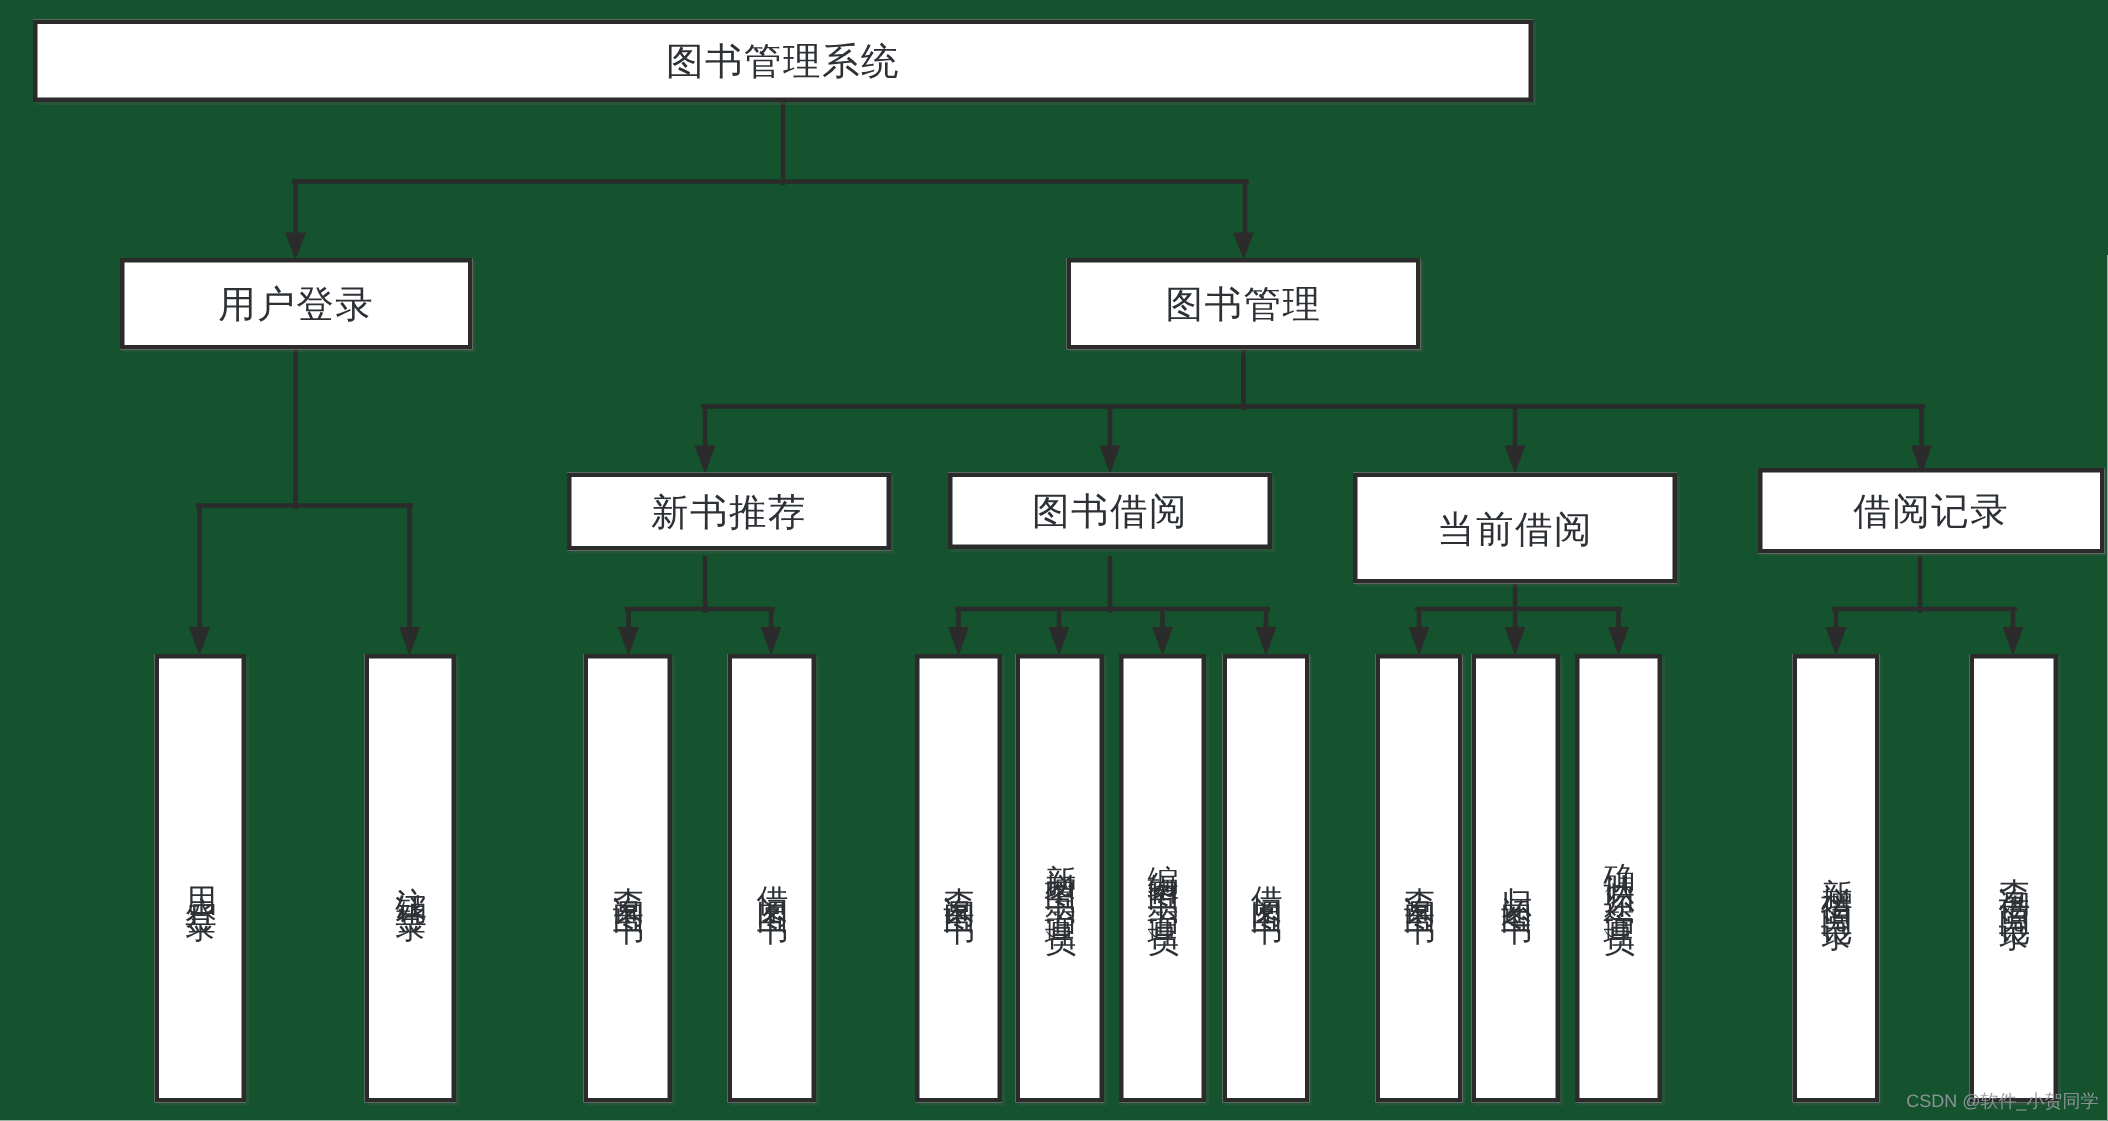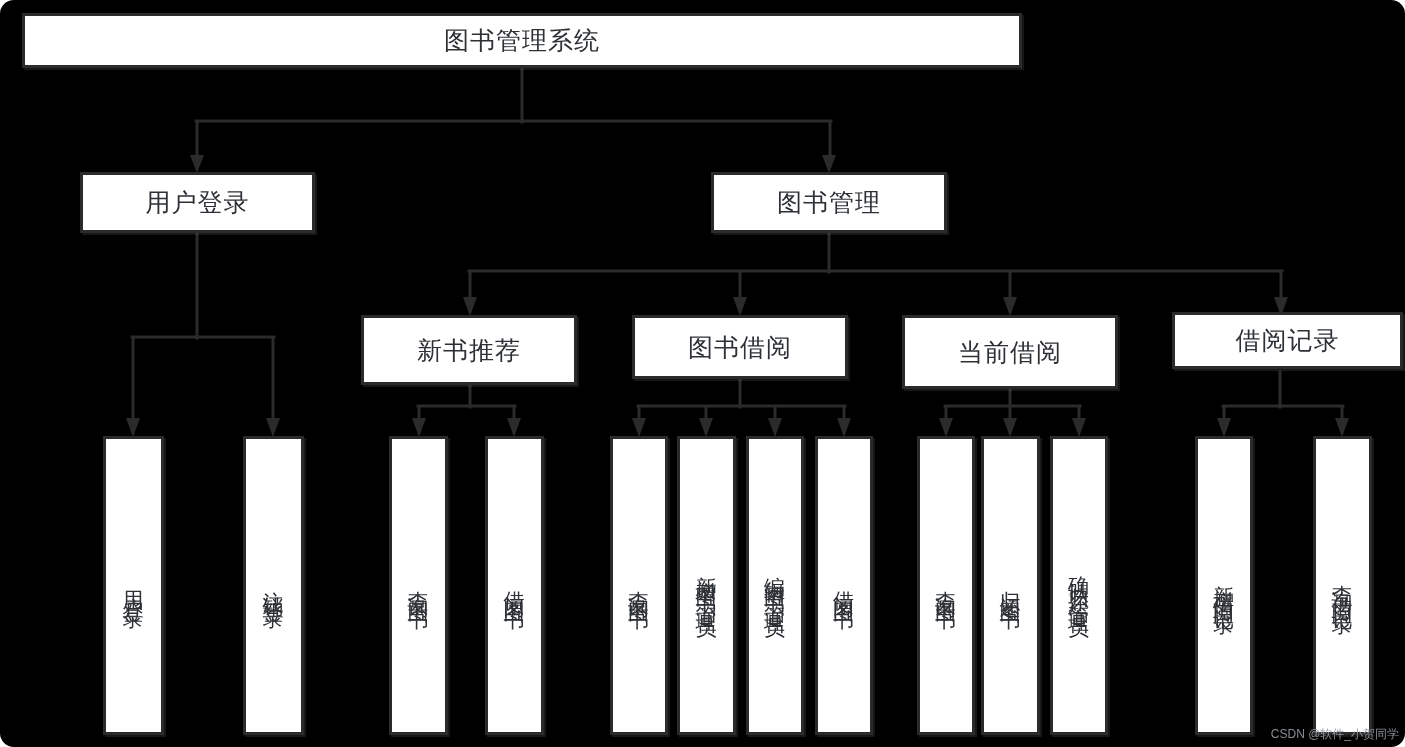--- a/index.html
+++ b/index.html
@@ -1,23 +1,22 @@
 <!DOCTYPE html>
 <html><head>
 <meta charset="utf-8">
 <style>
   html, body { margin: 0; padding: 0; background: #ffffff; }
   .canvas {
     position: relative;
     width: 1405px;
     height: 747px;
-    background: #000000;
+    background: #14532d;
     font-family: "Liberation Sans", "DejaVu Sans", sans-serif;
     overflow: hidden;
-    border-radius: 14px;
   }
   .wires {
     position: absolute;
     left: 0; top: 0;
     width: 1405px; height: 747px;
     pointer-events: none;
   }
   .box {
     position: absolute;
     background: #ffffff;
@@ -77,24 +76,24 @@
     <span class="h-label">图书管理系统</span>
   </div>
 
   <div class="box" style="left:80px; top:172px; width:235px; height:61px;">
     <span class="h-label">用户登录</span>
   </div>
   <div class="box" style="left:711px; top:172px; width:236px; height:61px;">
     <span class="h-label">图书管理</span>
   </div>
 
-  <div class="box" style="left:361px; top:315px; width:216px; height:70px;justify-content:center;">
+  <div class="box" style="left:378px; top:315px; width:216px; height:52px;justify-content:center;">
     <span class="h-label">新书推荐</span>
   </div>
-  <div class="box" style="left:632px; top:315px; width:216px; height:64px;">
+  <div class="box" style="left:632px; top:315px; width:216px; height:51px;">
     <span class="h-label">图书借阅</span>
   </div>
   <div class="box" style="left:902px; top:315px; width:216px; height:74px;">
     <span class="h-label">当前借阅</span>
   </div>
   <div class="box" style="left:1172px; top:312px; width:231px; height:57px;">
     <span class="h-label">借阅记录</span>
   </div>
 
   <div class="box leaf" style="left:103px; top:436px; width:61px; height:299px;">

